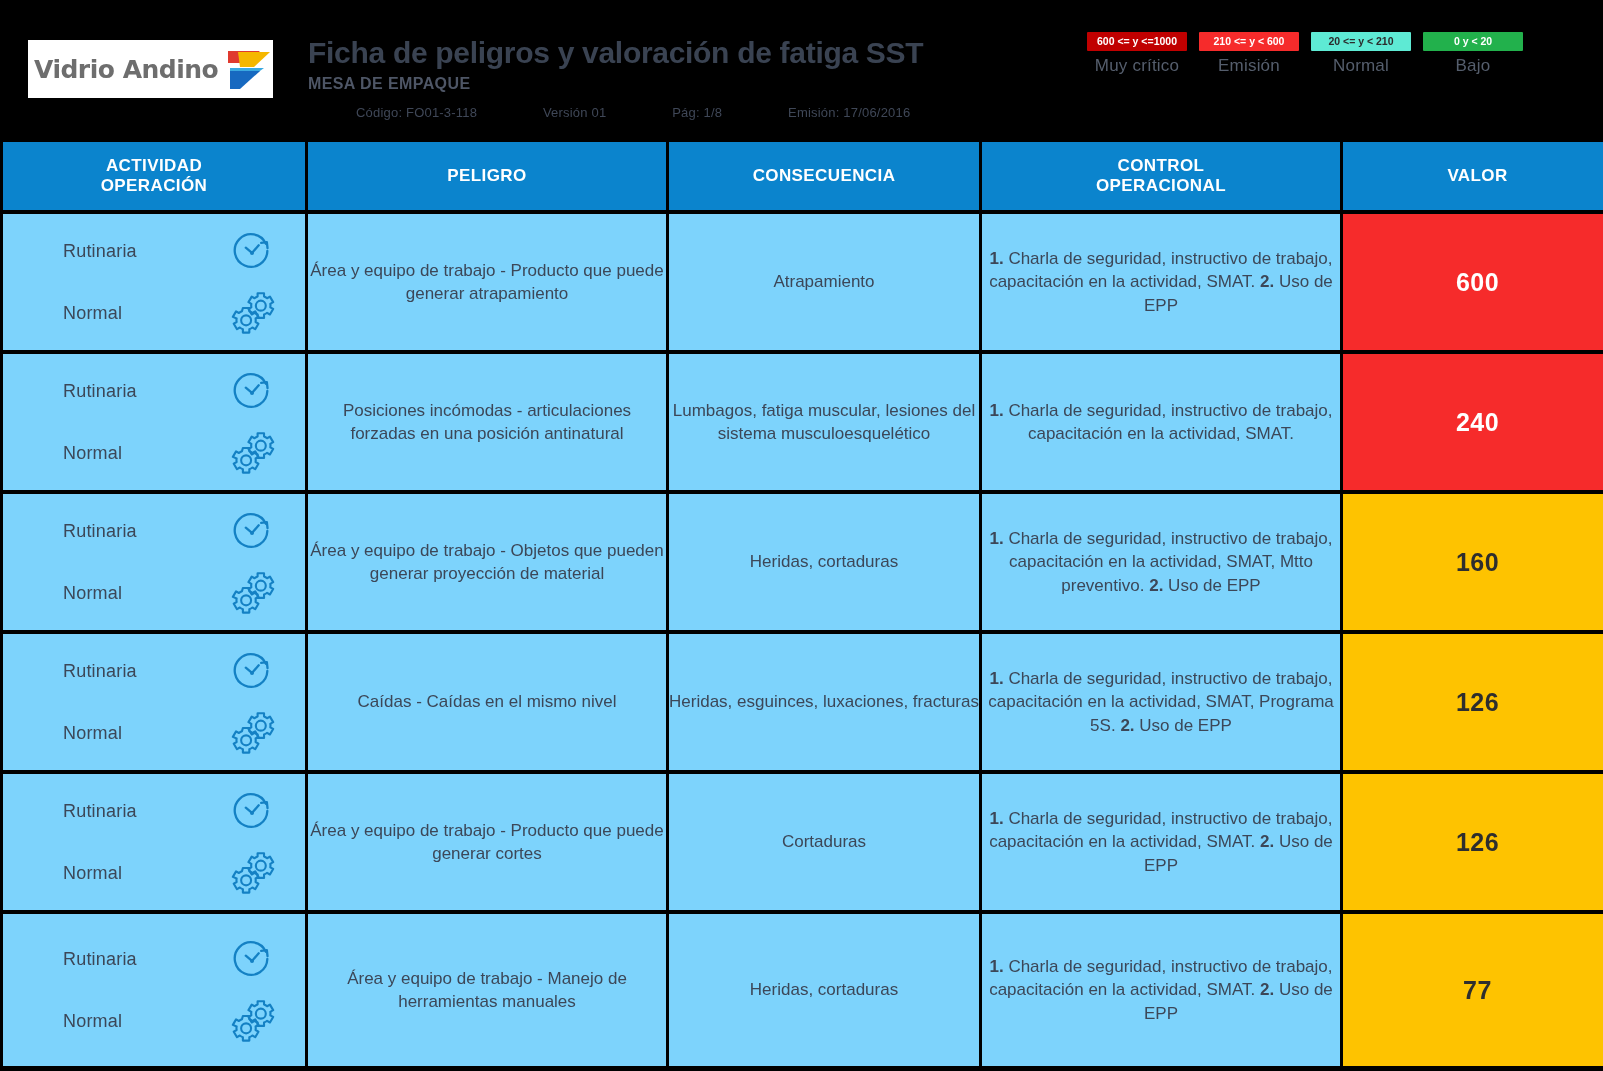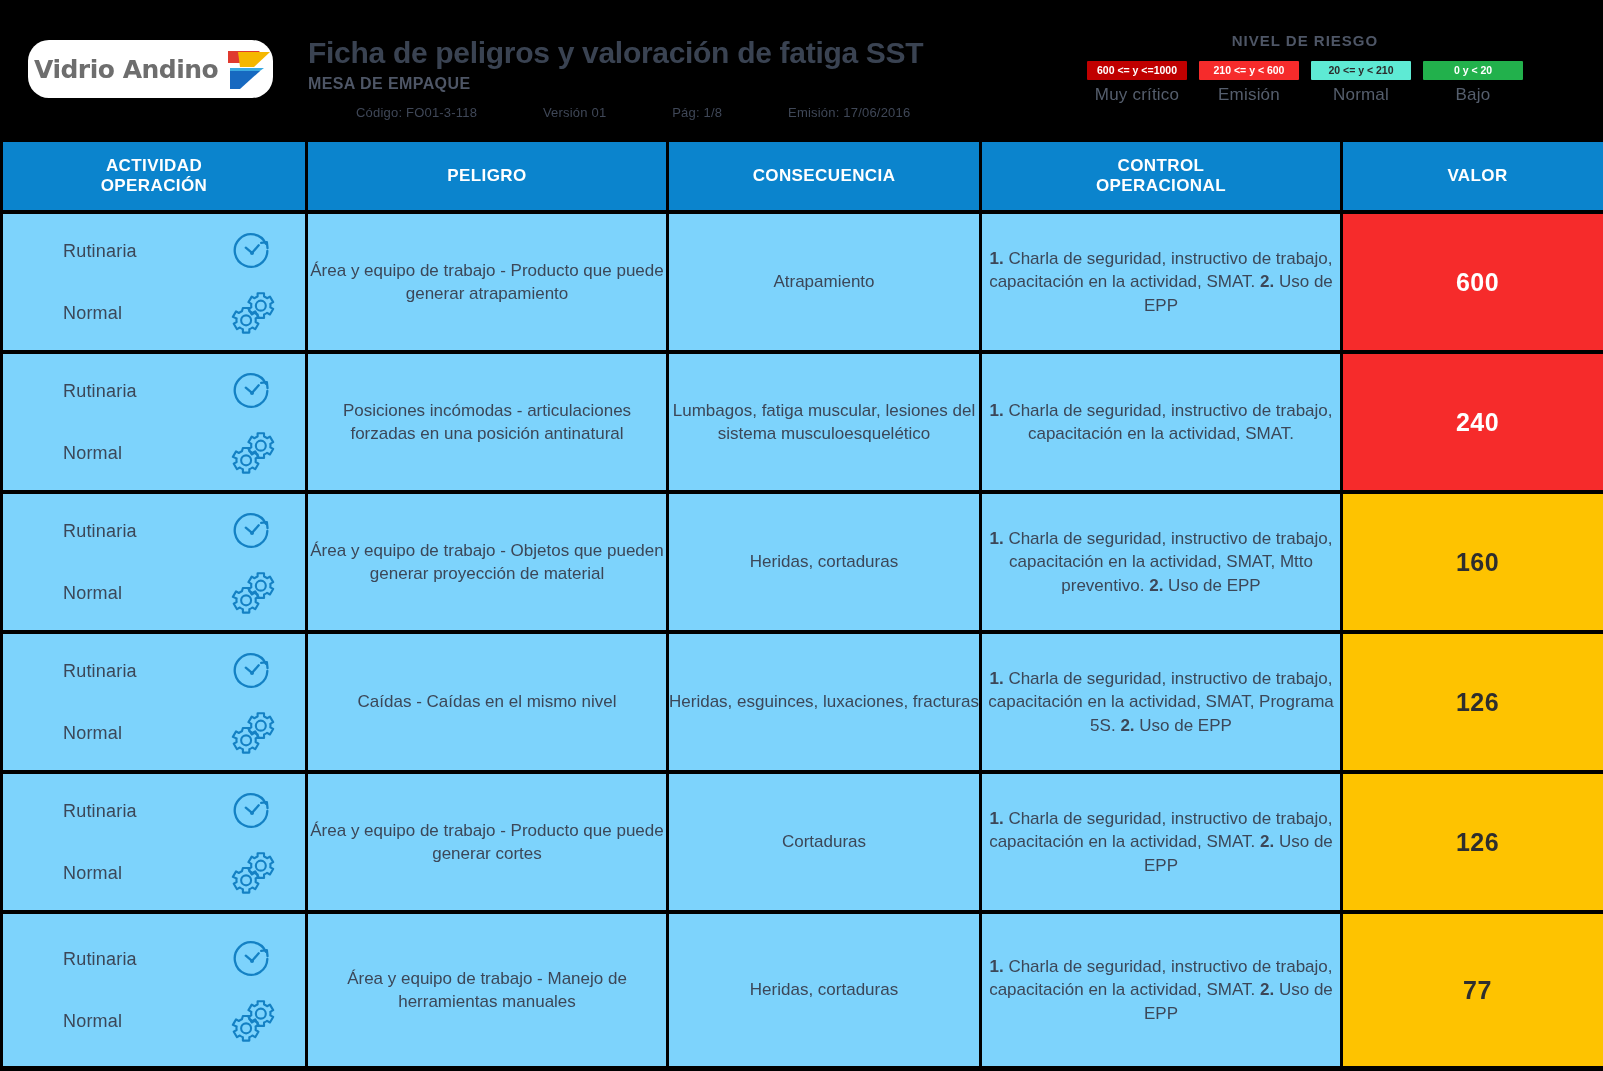--- a/index.html
+++ b/index.html
@@ -30,21 +30,20 @@
     position: absolute;
     left: 28px;
     top: 40px;
     width: 245px;
     height: 58px;
     background: #ffffff;
     display: flex;
     align-items: center;
     padding: 8px 6px;
     box-sizing: border-box;
-    border-radius: 21px;
   }
   .logo-text {
     font-family: "DejaVu Sans", sans-serif;
     font-size: 25px;
     font-weight: 600;
     color: #6e6e6e;
     letter-spacing: -0.5px;
     white-space: nowrap;
     flex: 0 0 auto;
   }
@@ -224,21 +223,20 @@
       <div class="doc-subtitle">MESA DE EMPAQUE</div>
       <div class="doc-meta">
         <span>Código: FO01-3-118</span>
         <span>Versión 01</span>
         <span>Pág: 1/8</span>
         <span>Emisión: 17/06/2016</span>
       </div>
     </div>
 
     <div class="legend">
-      <div class="legend-title">NIVEL DE RIESGO</div>
       <div class="legend-items">
 
         <div class="legend-item">
           <span class="legend-chip" style="background:#c00000">600 &lt;= y &lt;=1000</span>
           <span class="legend-label">Muy crítico</span>
         </div>
 
         <div class="legend-item">
           <span class="legend-chip" style="background:#f62b2b">210 &lt;= y &lt; 600</span>
           <span class="legend-label">Emisión</span>

